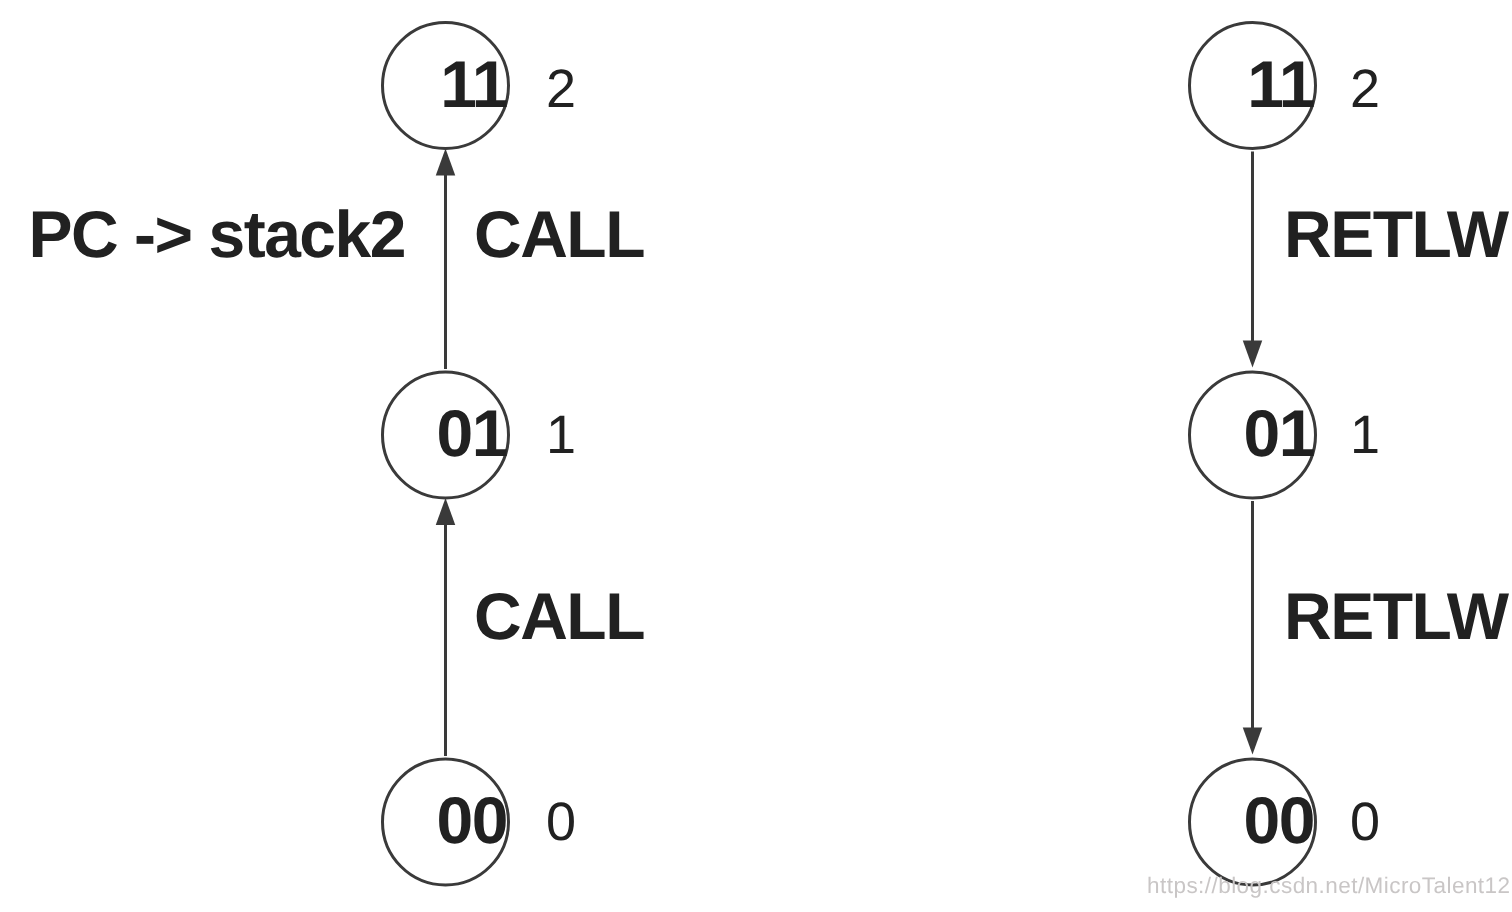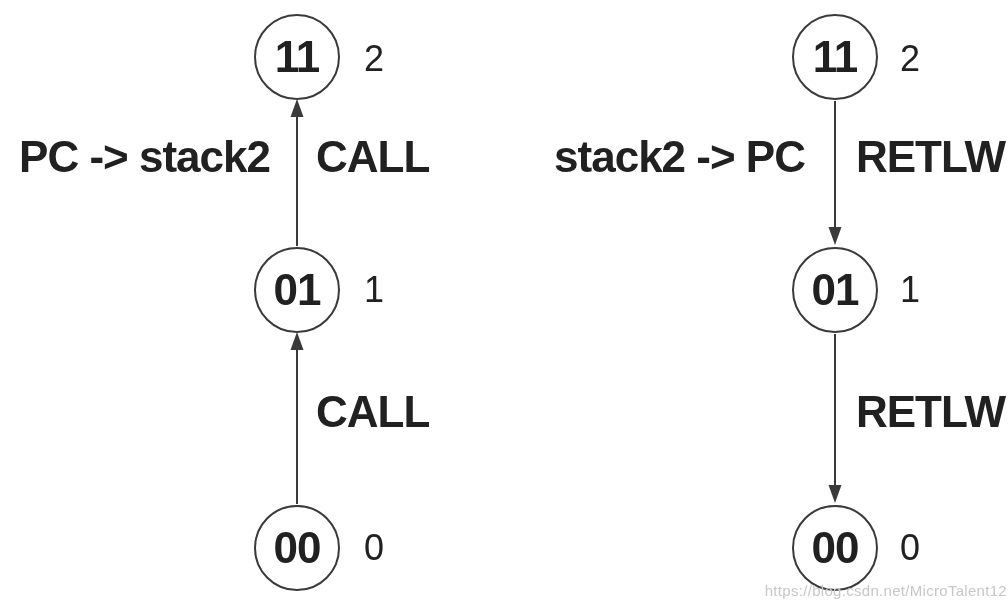--- a/index.html
+++ b/index.html
@@ -24,21 +24,21 @@
   }
   .arrows line{stroke:var(--line);stroke-width:2;}
   .arrows polygon{fill:var(--line);stroke:none;}
   .node{
     position:absolute;
     width:86px;height:86px;
     box-sizing:border-box;
     border:2.5px solid var(--line);
     border-radius:50%;
     background:var(--background);
-    display:flex;align-items:center;justify-content:center;
+    display:flex;align-items:center;justify-content:flex-end;
   }
   .node-label{
     font-size:44px;
     font-weight:bold;
     color:var(--ink);
     letter-spacing:-1px;
     line-height:1;
   }
   .idx{
     position:absolute;
@@ -122,20 +122,19 @@
   <div class="node" style="left:792px;top:247px">
     <span class="node-label">01</span>
   </div>
   <span class="idx" style="left:900px;top:270px">1</span>
 
   <div class="node" style="left:792px;top:505px">
     <span class="node-label">00</span>
   </div>
   <span class="idx" style="left:900px;top:528px">0</span>
 
-  <span class="edge-text" style="right:203px;top:134px">stack2 -&gt; PC</span>
   <span class="edge-text" style="left:856px;top:134px">RETLW</span>
 
   <span class="edge-text" style="left:856px;top:389px">RETLW</span>
 
   <span class="watermark">https://blog.csdn.net/MicroTalent12</span>
 
 </div>
 
 </body></html>

